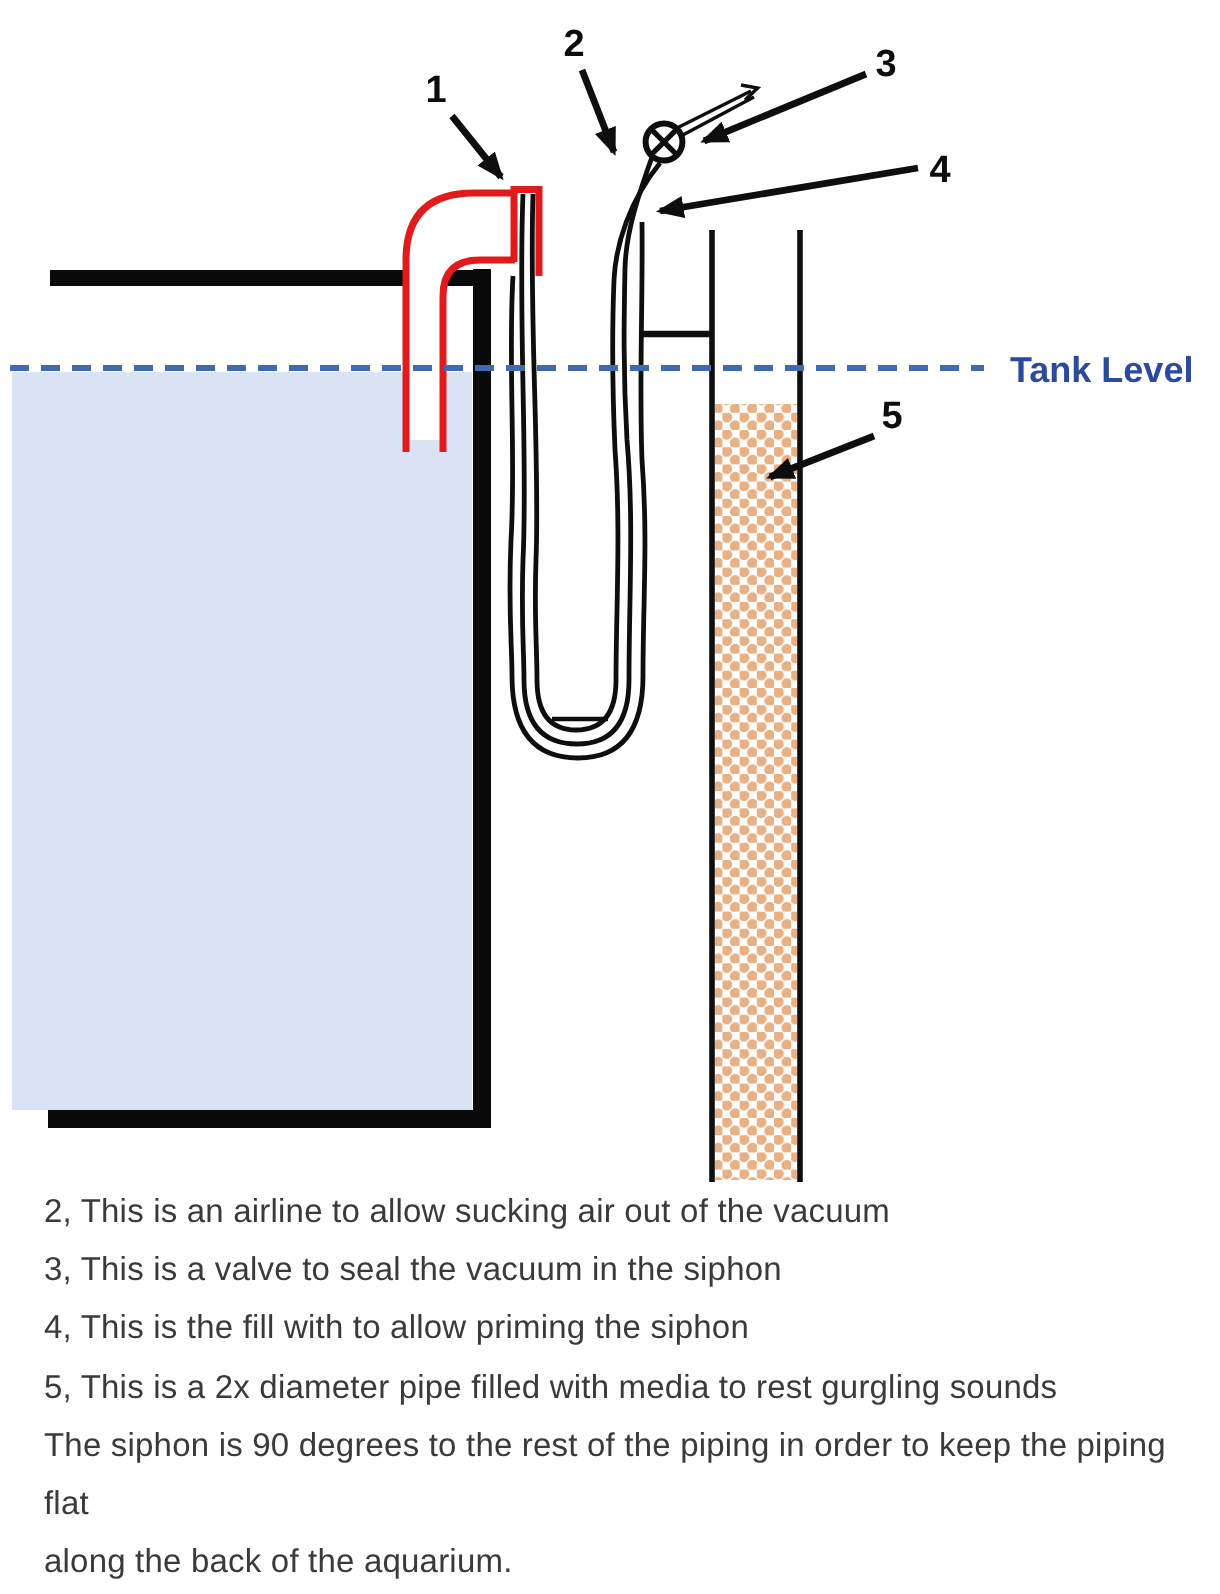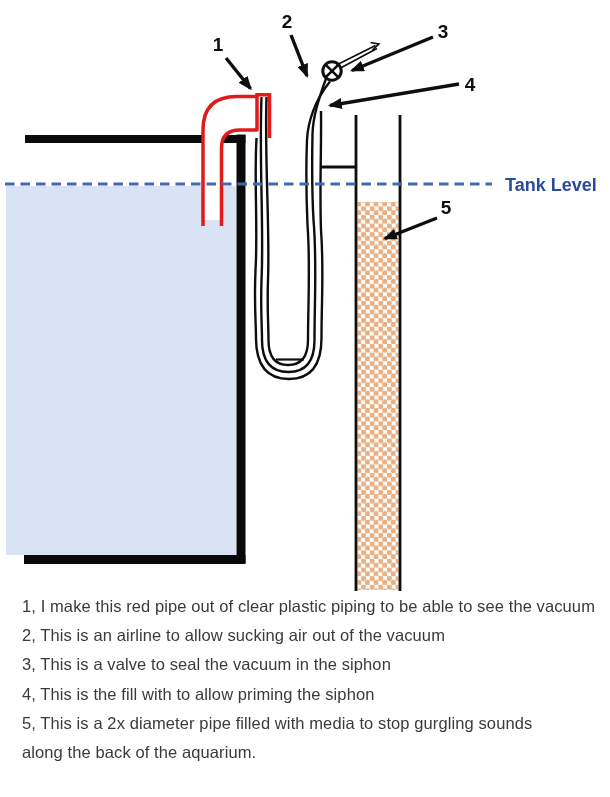--- a/index.html
+++ b/index.html
@@ -91,21 +91,21 @@
     <text class="callout-num" x="446" y="214">5</text>
   </g>
 
   <g>
     <path d="M5,184 H492" stroke="#4268b2" stroke-width="3" stroke-dasharray="9.5 6" fill="none"></path>
     <text class="tl-text" x="505" y="191" fill="#2a4a9e">Tank Level</text>
   </g>
 </svg>
 
 <div class="notes">
-  <div>1, I make this red pipe out of clear plastic piping to be able to see the vacuum</div>
   <div>2, This is an airline to allow sucking air out of the vacuum</div>
   <div>3, This is a valve to seal the vacuum in the siphon</div>
   <div>4, This is the fill with to allow priming the siphon</div>
-  <div>5, This is a 2x diameter pipe filled with media to stop gurgling sounds</div>
+  <div>5, This is a 2x diameter pipe filled with media to rest gurgling sounds</div>
+  <div>The siphon is 90 degrees to the rest of the piping in order to keep the piping flat</div>
   <div>along the back of the aquarium.</div>
 </div>
 
 </div>
 
 </body></html>

